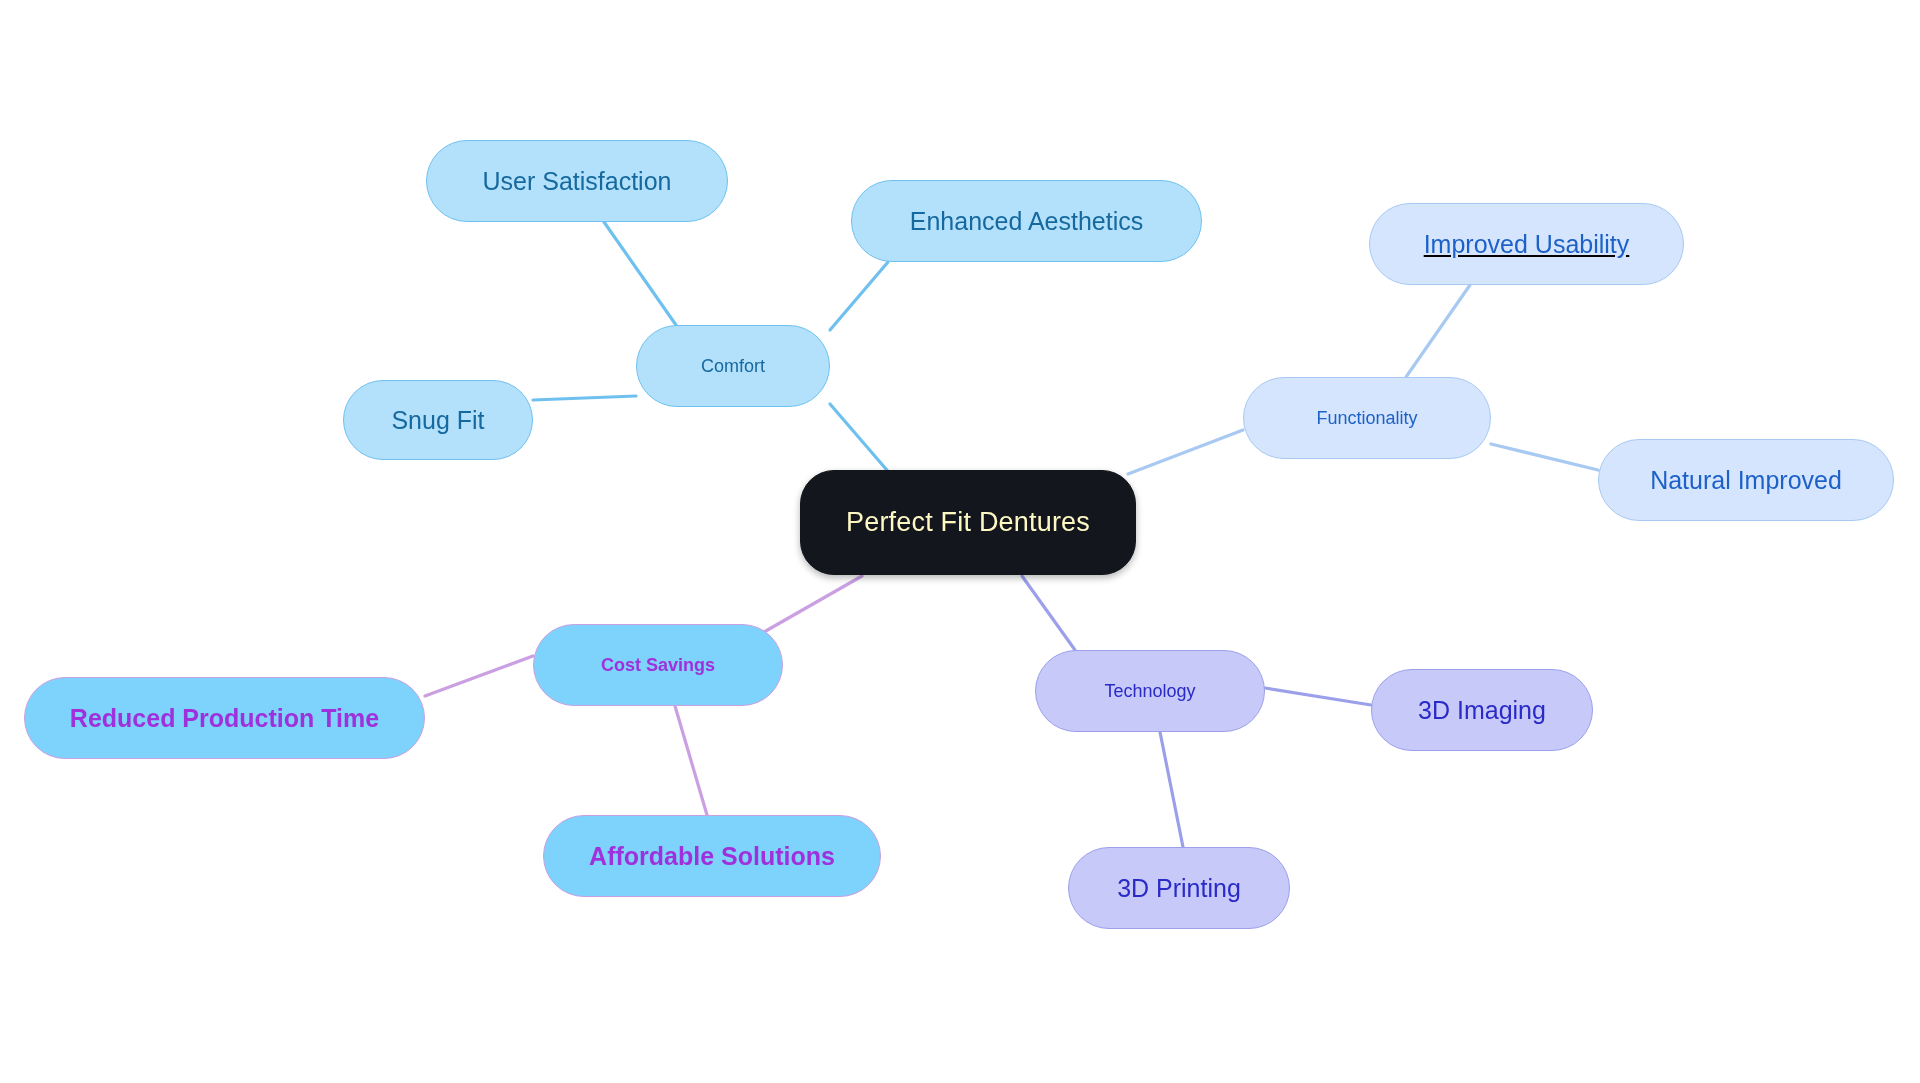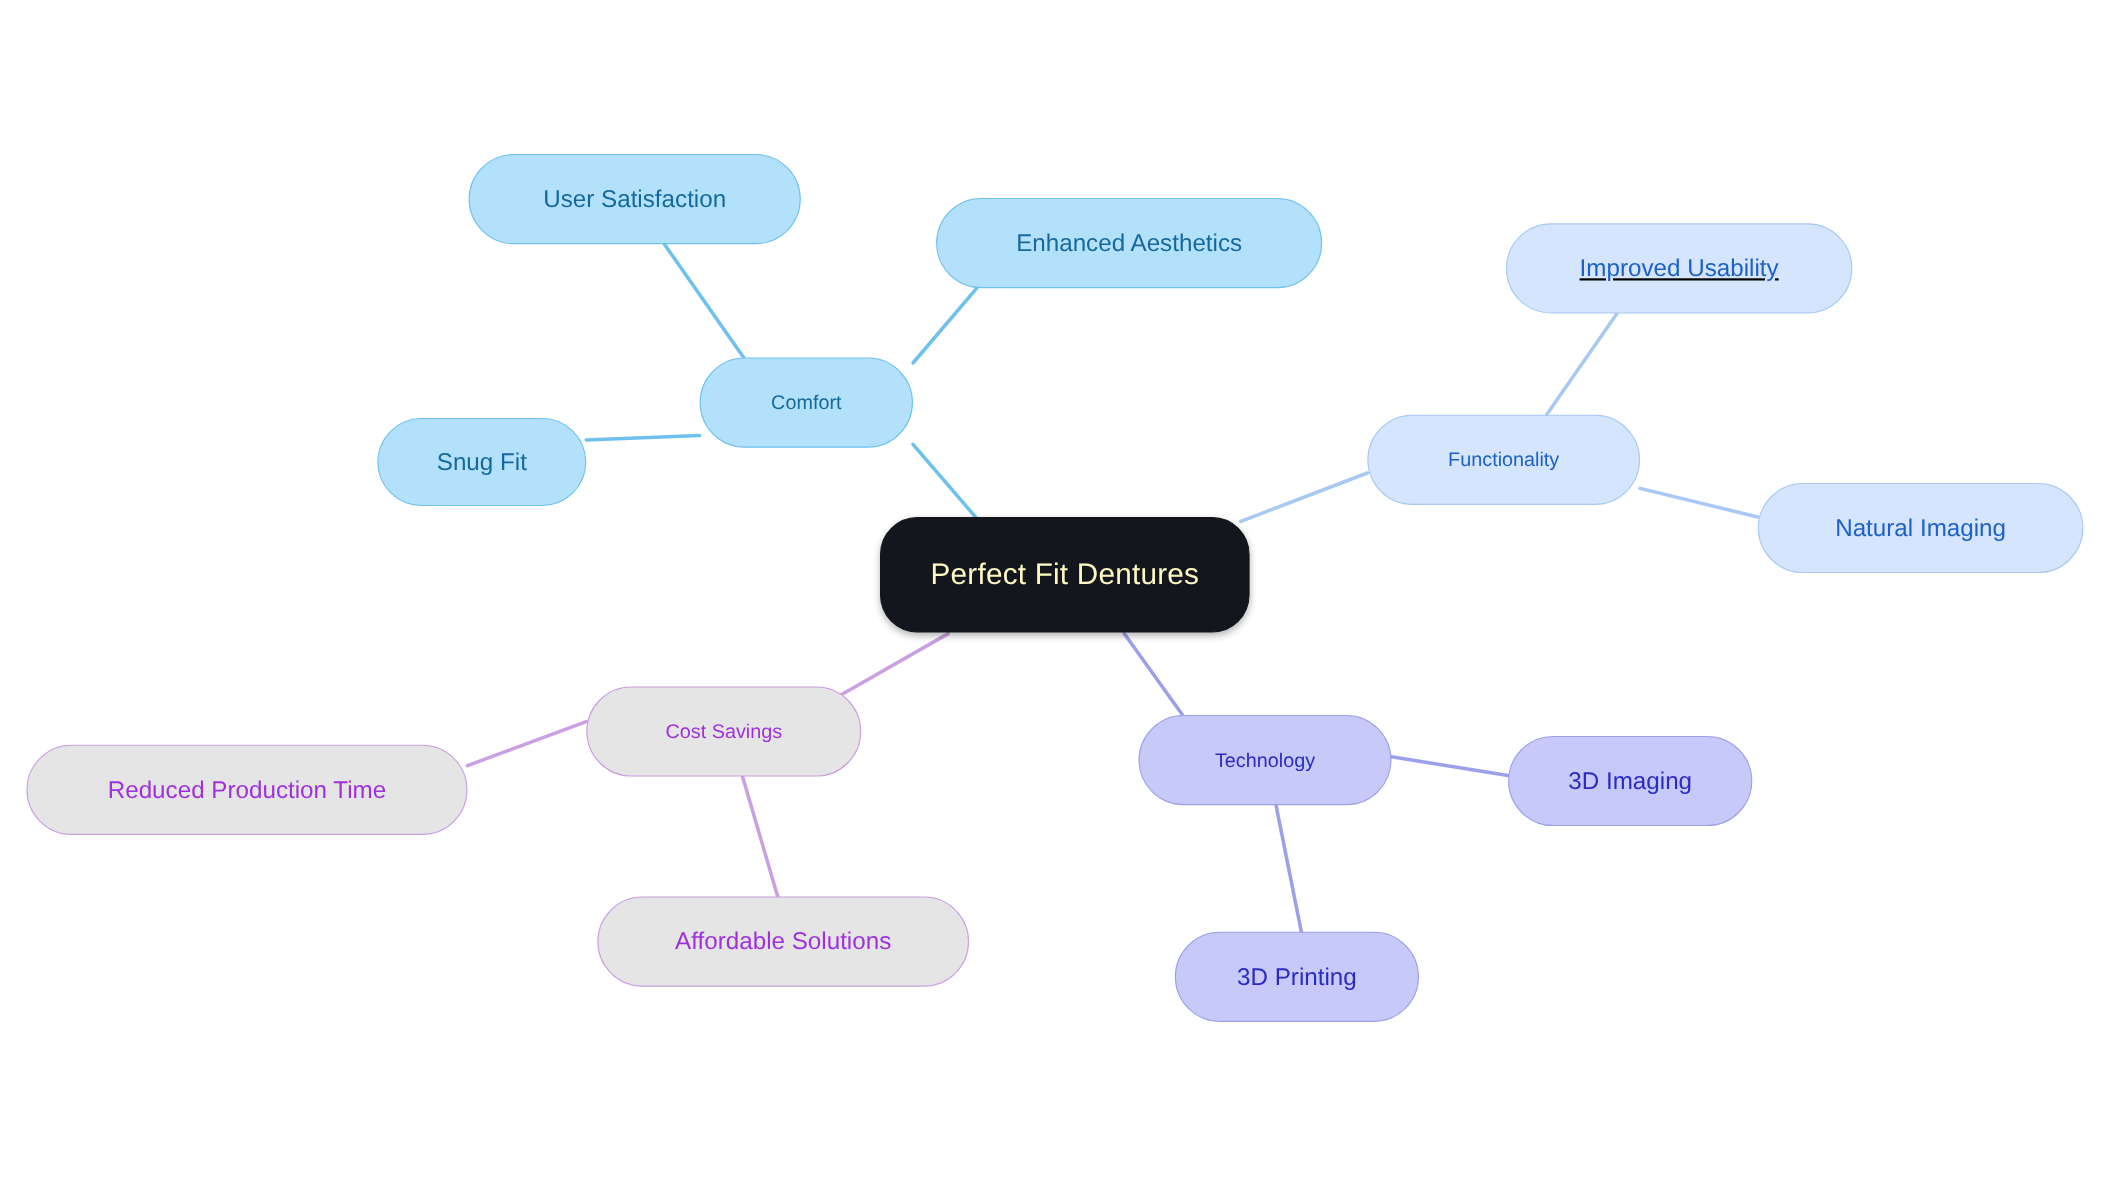--- a/index.html
+++ b/index.html
@@ -67,26 +67,27 @@
   }
   .node.c-func .label { color: #1d61c8; }
   
   .node.c-tech {
     background: #c7caf9;
     border-color: #9ca0ea;
   }
   .node.c-tech .label { color: #2a2ac6; }
   
   .node.c-cost {
-    background: #e5e5e5;
+    background: #7dd3fc;
     border-color: #caa0e2;
+    font-weight: bold;
   }
   .node.c-cost .label { color: #9f31dd; }
 
-  .node .label { font-size: 22px; }
+  .node .label { font-size: 25px; }
   .node.branch .label { font-size: 18px; }
 </style>
 </head>
 <body>
 
 <div id="canvas">
   <svg id="edges" viewBox="0 0 1920 1083" width="1920" height="1083" xmlns="http://www.w3.org/2000/svg">
       <line x1="892" y1="476" x2="830" y2="404" stroke="#6ec1ef" stroke-width="3.2" stroke-linecap="round"></line>
       <line x1="1128" y1="474" x2="1243" y2="430" stroke="#a8c9f2" stroke-width="3.2" stroke-linecap="round"></line>
       <line x1="1022" y1="576" x2="1075" y2="650" stroke="#9ca0ea" stroke-width="3.2" stroke-linecap="round"></line>
@@ -117,21 +118,21 @@
       <div class="node c-comfort leaf" style="left: 343px; top: 380px; width: 190px; height: 80px;">
         <span class="label">Snug Fit</span>
       </div>
       <div class="node c-func branch" style="left: 1243px; top: 377px; width: 248px; height: 82px;">
         <span class="label">Functionality</span>
       </div>
       <div class="node c-func leaf" style="left: 1369px; top: 203px; width: 315px; height: 82px; text-decoration: underline;">
         <span class="label">Improved Usability</span>
       </div>
       <div class="node c-func leaf" style="left: 1598px; top: 439px; width: 296px; height: 82px;">
-        <span class="label">Natural Imaging</span>
+        <span class="label">Natural Improved</span>
       </div>
       <div class="node c-tech branch" style="left: 1035px; top: 650px; width: 230px; height: 82px; text-align: right;">
         <span class="label">Technology</span>
       </div>
       <div class="node c-tech leaf" style="left: 1371px; top: 669px; width: 222px; height: 82px;">
         <span class="label">3D Imaging</span>
       </div>
       <div class="node c-tech leaf" style="left: 1068px; top: 847px; width: 222px; height: 82px;">
         <span class="label">3D Printing</span>
       </div>

